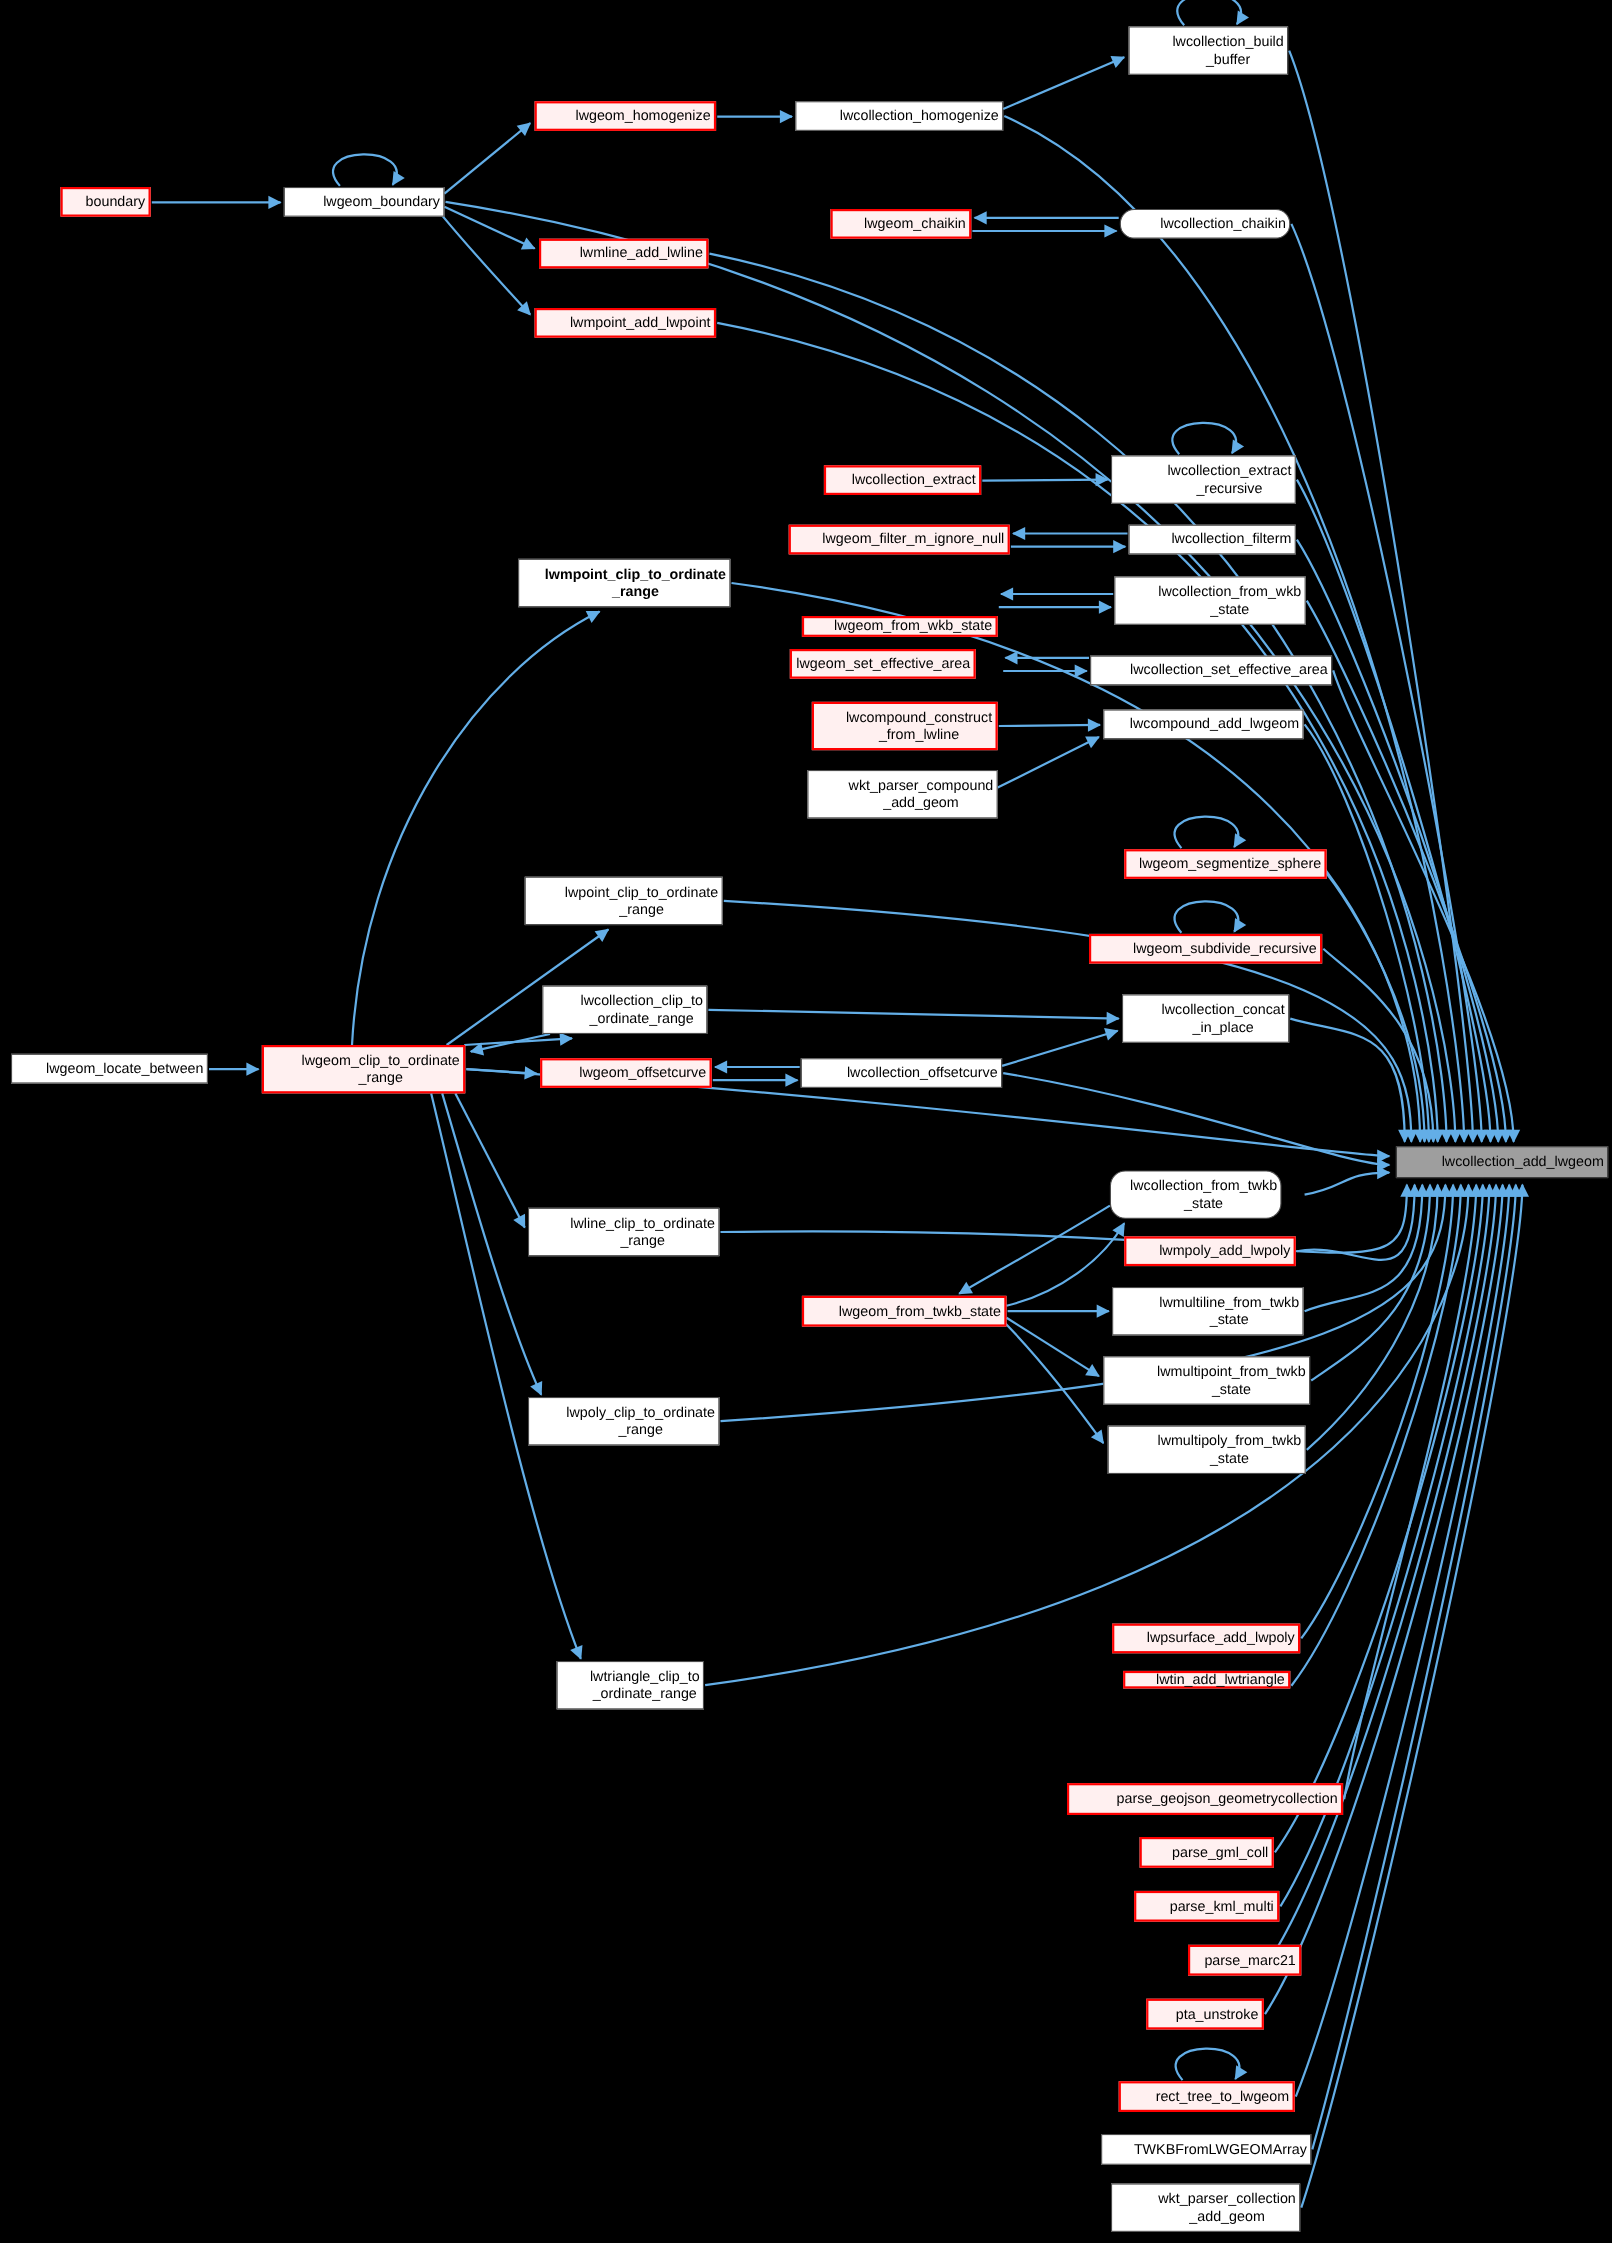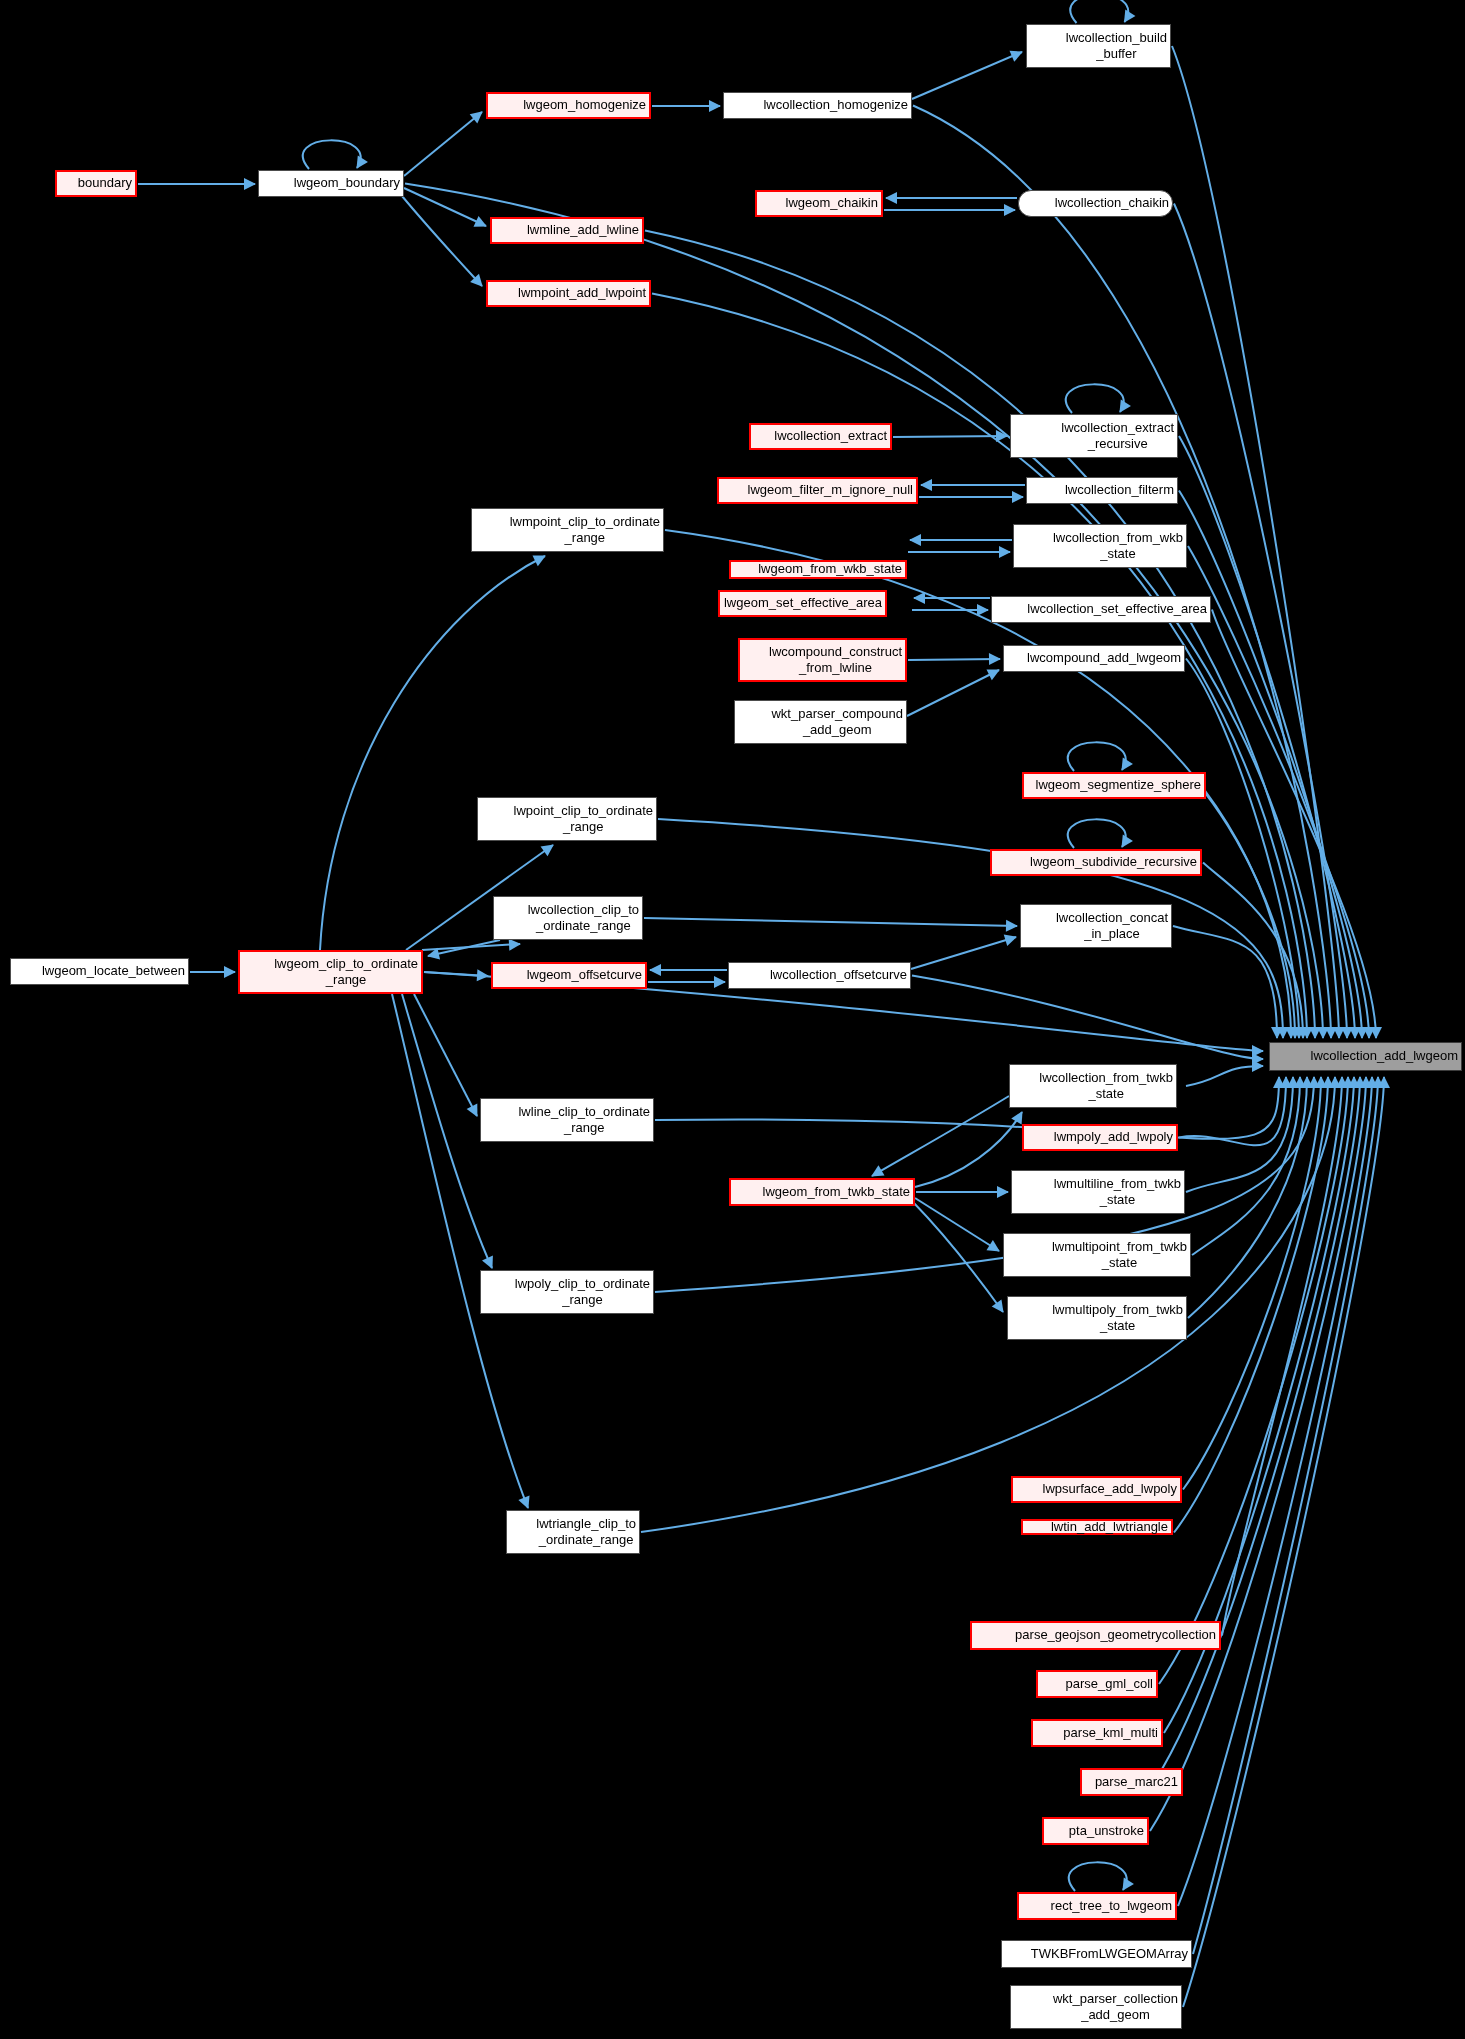--- a/index.html
+++ b/index.html
@@ -109,21 +109,21 @@
       <div class="node caller" style="left: 55px; top: 170px; width: 82px; height: 27px;"><span>boundary</span></div>
       <div class="node plain" style="left: 258px; top: 170px; width: 146px; height: 27px;"><span>lwgeom_boundary</span></div>
       <div class="node caller" style="left: 486px; top: 92px; width: 165px; height: 27px;"><span>lwgeom_homogenize</span></div>
       <div class="node plain" style="left: 723px; top: 92px; width: 189px; height: 27px;"><span>lwcollection_homogenize</span></div>
       <div class="node plain" style="left: 1026px; top: 24px; width: 145px; height: 44px;"><span>lwcollection_build
 _buffer</span></div>
       <div class="node caller" style="left: 755px; top: 190px; width: 128px; height: 27px;"><span>lwgeom_chaikin</span></div>
       <div class="node plain" style="left: 1018px; top: 190px; width: 155px; height: 27px; border-radius: 13px;"><span>lwcollection_chaikin</span></div>
       <div class="node caller" style="left: 490px; top: 217px; width: 154px; height: 27px;"><span>lwmline_add_lwline</span></div>
       <div class="node caller" style="left: 486px; top: 280px; width: 165px; height: 27px;"><span>lwmpoint_add_lwpoint</span></div>
-      <div class="node plain" style="left: 471px; top: 508px; width: 193px; height: 44px;"><span>lwmpoint_clip_to_ordinate
+      <div class="node plain" style="left: 471px; top: 508px; width: 193px; height: 44px; font-weight: bold;"><span>lwmpoint_clip_to_ordinate
 _range</span></div>
       <div class="node caller" style="left: 749px; top: 423px; width: 143px; height: 27px;"><span>lwcollection_extract</span></div>
       <div class="node plain" style="left: 1010px; top: 414px; width: 168px; height: 44px;"><span>lwcollection_extract
 _recursive</span></div>
       <div class="node caller" style="left: 717px; top: 477px; width: 201px; height: 27px;"><span>lwgeom_filter_m_ignore_null</span></div>
       <div class="node plain" style="left: 1026px; top: 477px; width: 152px; height: 27px;"><span>lwcollection_filterm</span></div>
       <div class="node caller" style="left: 729px; top: 560px; width: 178px; height: 19px;"><span>lwgeom_from_wkb_state</span></div>
       <div class="node plain" style="left: 1013px; top: 524px; width: 174px; height: 44px;"><span>lwcollection_from_wkb
 _state</span></div>
       <div class="node caller" style="left: 718px; top: 590px; width: 169px; height: 27px;"><span>lwgeom_set_effective_area</span></div>
@@ -140,21 +140,21 @@
       <div class="node plain" style="left: 493px; top: 896px; width: 150px; height: 44px;"><span>lwcollection_clip_to
 _ordinate_range</span></div>
       <div class="node plain" style="left: 1020px; top: 904px; width: 152px; height: 44px;"><span>lwcollection_concat
 _in_place</span></div>
       <div class="node plain" style="left: 10px; top: 958px; width: 179px; height: 27px;"><span>lwgeom_locate_between</span></div>
       <div class="node caller-focus" style="left: 238px; top: 950px; width: 185px; height: 44px;"><span>lwgeom_clip_to_ordinate
 _range</span></div>
       <div class="node caller" style="left: 491px; top: 962px; width: 156px; height: 27px;"><span>lwgeom_offsetcurve</span></div>
       <div class="node plain" style="left: 728px; top: 962px; width: 183px; height: 27px;"><span>lwcollection_offsetcurve</span></div>
       <div class="node focus" style="left: 1269px; top: 1042px; width: 193px; height: 29px;"><span>lwcollection_add_lwgeom</span></div>
-      <div class="node plain" style="left: 1009px; top: 1064px; width: 168px; height: 44px;"><span>lwcollection_from_twkb
+      <div class="node plain" style="left: 1009px; top: 1064px; width: 156px; height: 44px; border-radius: 14px;"><span>lwcollection_from_twkb
 _state</span></div>
       <div class="node caller" style="left: 1022px; top: 1124px; width: 156px; height: 27px;"><span>lwmpoly_add_lwpoly</span></div>
       <div class="node plain" style="left: 1011px; top: 1170px; width: 174px; height: 44px;"><span>lwmultiline_from_twkb
 _state</span></div>
       <div class="node caller" style="left: 729px; top: 1178px; width: 186px; height: 28px;"><span>lwgeom_from_twkb_state</span></div>
       <div class="node plain" style="left: 1003px; top: 1233px; width: 188px; height: 44px;"><span>lwmultipoint_from_twkb
 _state</span></div>
       <div class="node plain" style="left: 1007px; top: 1296px; width: 180px; height: 44px;"><span>lwmultipoly_from_twkb
 _state</span></div>
       <div class="node plain" style="left: 480px; top: 1098px; width: 174px; height: 44px;"><span>lwline_clip_to_ordinate

